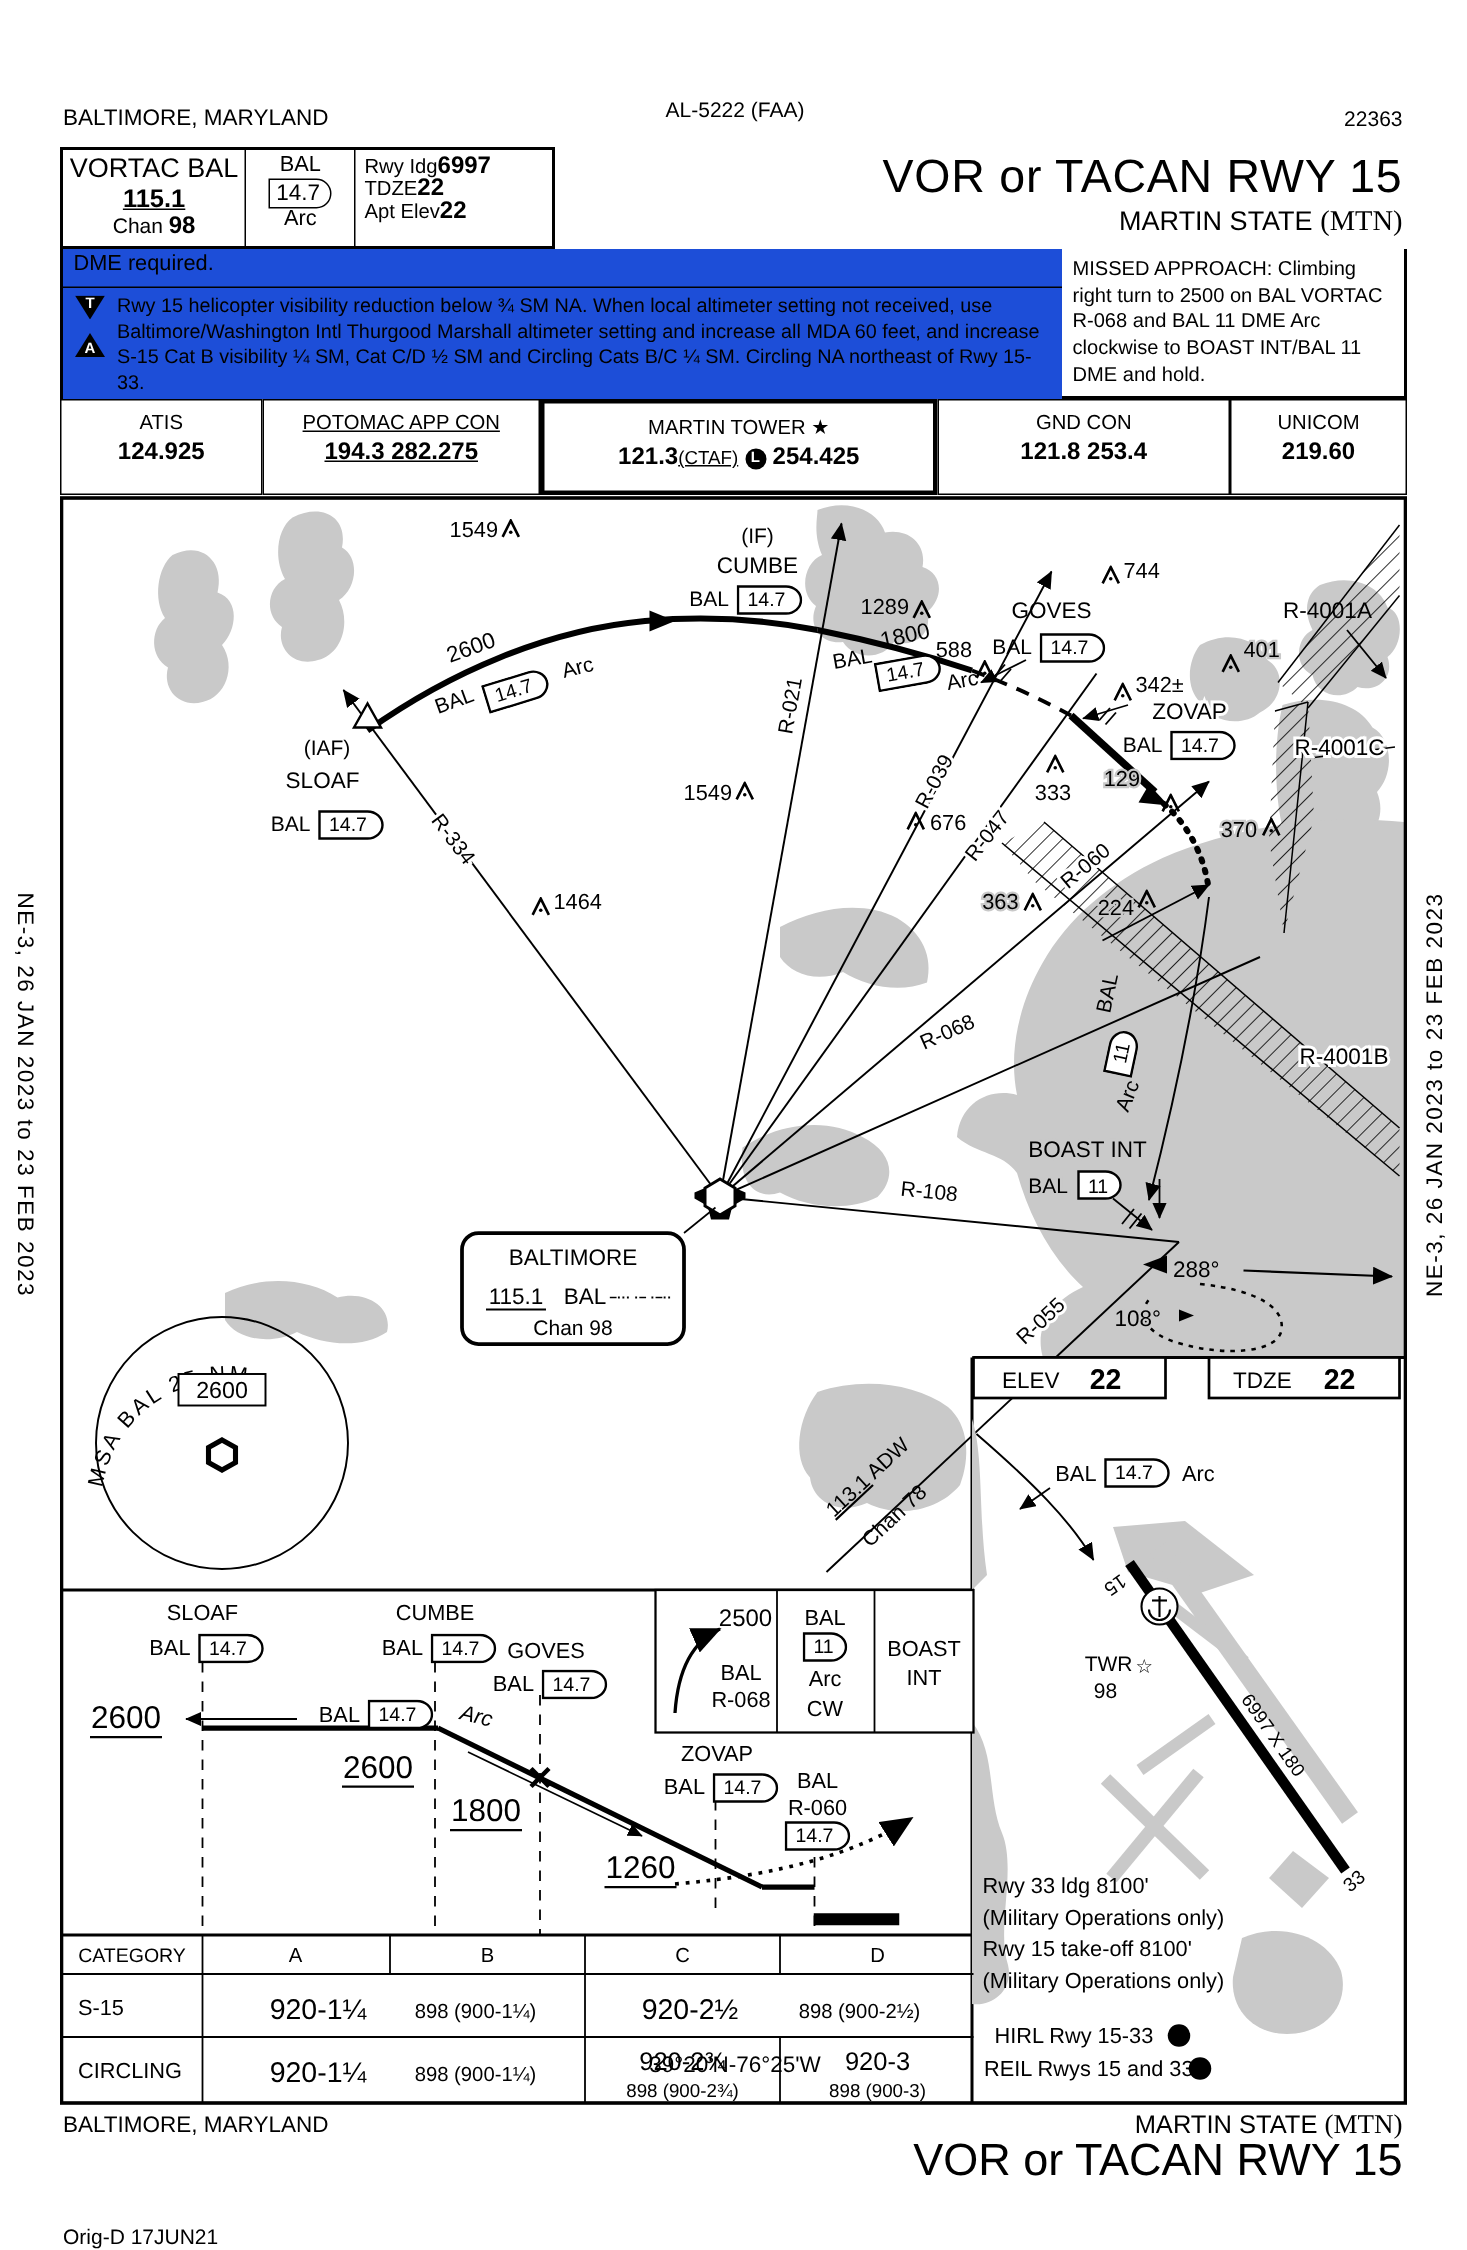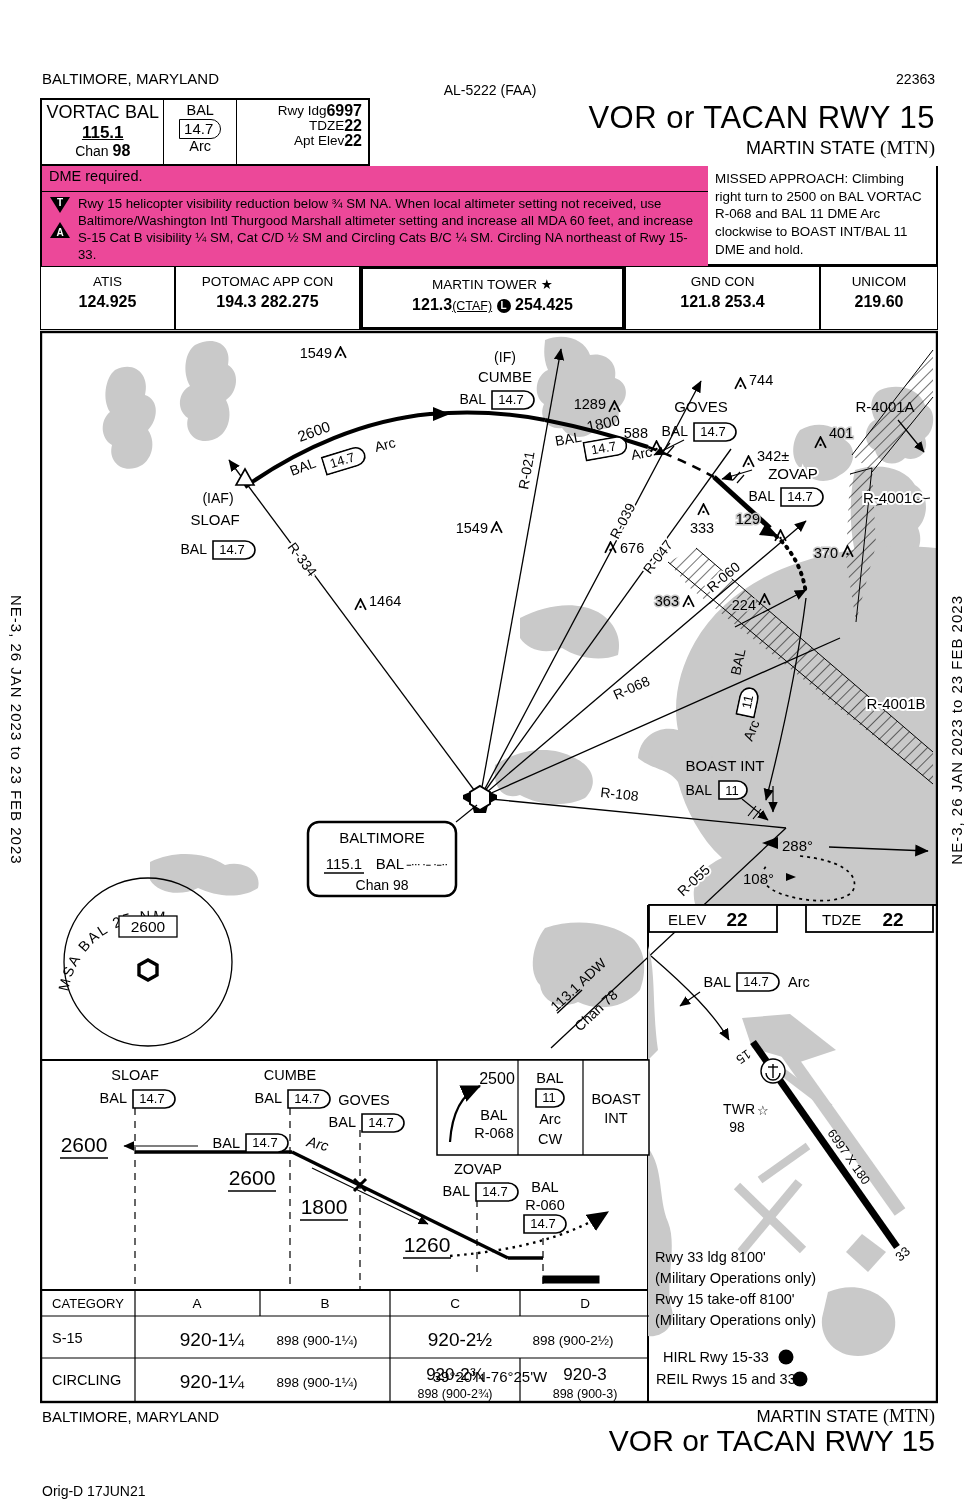--- a/index.html
+++ b/index.html
@@ -8,23 +8,23 @@
   .abs{position:absolute;}
   .vtextL{writing-mode:vertical-rl;font-size:15px;letter-spacing:1px;}
   .vtextR{writing-mode:vertical-rl;transform:rotate(180deg);font-size:15px;letter-spacing:1px;}
   .b{font-weight:bold;}
   .ser{font-family:"Liberation Serif",serif;}
   .dbox{display:inline-block;border:1.6px solid #000;border-radius:0 10px 10px 0;
         padding:0 7px 0 4px;font-size:15px;line-height:18px;}
   .navbox{border:2.2px solid #000;display:flex;background:#fff;}
   .navcol{padding:2px 4px;text-align:center;}
   .navcol+.navcol{border-left:1.6px solid #000;}
-  .nrow{display:flex;justify-content:flex-end;font-size:13.5px;padding:0 2px;}
+  .nrow{display:flex;justify-content:flex-start;font-size:13.5px;padding:0 2px;}
   .nrow .v{font-weight:bold;font-size:16px;line-height:15px;}
-  .notesbox{border:2.2px solid #000;border-top:none;background:#ec4899;}
+  .notesbox{border:2.2px solid #000;border-top:none;background:#1d4ed8;}
   .dmereq{border-bottom:1.6px solid #000;font-size:14.5px;padding:2px 7px;height:21px;}
   .ntext{font-size:13.2px;line-height:1.3;padding:3px 6px 0 4px;}
   .icoT{width:20px;height:16px;background:#000;clip-path:polygon(0 0,100% 0,50% 100%);
         color:#fff;font-size:10px;font-weight:bold;text-align:center;line-height:12px;}
   .icoA{width:20px;height:16px;background:#000;clip-path:polygon(50% 0,0 100%,100% 100%);
         color:#fff;font-size:10px;font-weight:bold;text-align:center;line-height:21px;}
   .missedbox{border:2.2px solid #000;border-top:none;border-left:none;font-size:13.4px;
         line-height:1.32;padding:4px 7px;background:#fff;}
   .commrow{display:flex;}
   .commcell{border:1.5px solid #000;text-align:center;padding-top:7px;box-sizing:border-box;background:#fff;}
@@ -39,21 +39,21 @@
 </style>
 </head>
 <body>
 
 <div class="page">
 
   <div class="abs vtextL" style="left:8px;top:595px;">NE-3,  26 JAN 2023  to  23 FEB 2023</div>
   <div class="abs vtextR" style="left:948px;top:595px;">NE-3,  26 JAN 2023  to  23 FEB 2023</div>
 
   <div class="abs" style="left:42px;top:70px;font-size:15px;">BALTIMORE, MARYLAND</div>
-  <div class="abs" style="left:320px;top:82px;width:340px;text-align:center;font-size:14px;">AL-5222 (FAA)</div>
+  <div class="abs" style="left:320px;top:65px;width:340px;text-align:center;font-size:14px;">AL-5222 (FAA)</div>
   <div class="abs" style="right:43px;top:71px;font-size:14px;">22363</div>
 
   <div class="abs navbox" style="left:40px;top:98px;width:326px;height:64px;">
     <div class="navcol" style="width:118px;">
       <div style="font-size:18px;">VORTAC  BAL</div>
       <div style="font-size:17px;font-weight:bold;text-decoration:underline;line-height:19px;">115.1</div>
       <div style="font-size:14px;"><span>Chan</span>&nbsp;<span class="b" style="font-size:16px;">98</span></div>
     </div>
     <div class="navcol" style="width:66px;">
       <div style="font-size:14.5px;">BAL</div>
@@ -89,21 +89,21 @@
       <div class="ntext">Rwy 15 helicopter visibility reduction below ¾ SM NA.  When local altimeter setting not received, use Baltimore/Washington Intl Thurgood Marshall altimeter setting and increase all MDA 60 feet, and increase S-15 Cat B visibility ¼ SM, Cat C/D ½ SM and Circling Cats B/C ¼ SM. Circling NA northeast of Rwy 15-33.</div>
     </div>
   </div>
   <div class="abs missedbox" style="left:708px;top:166px;width:230px;height:100px;box-sizing:border-box;">MISSED APPROACH: Climbing right turn to 2500 on BAL VORTAC R-068 and BAL 11 DME Arc clockwise to BOAST INT/BAL 11 DME and hold.</div>
 
   <div class="abs commrow" style="left:40px;top:266px;width:898px;height:64px;">
     <div class="commcell" style="width:135px;">
       <div class="cname">ATIS</div>
       <div class="cfreq">124.925</div>
     </div>
-    <div class="commcell" style="width:185px;">
+    <div class="commcell" style="width:185px;text-decoration:underline;">
       <div class="cname">POTOMAC APP CON</div>
       <div class="cfreq">194.3  282.275</div>
     </div>
     <div class="commcell hv" style="width:265px;">
       <div class="cname"><span>MARTIN TOWER</span> <span>★</span></div>
       <div class="cfreq"><span>121.3</span><span style="font-weight:normal;font-size:12.5px;text-decoration:underline;">(CTAF)</span> <span class="lcirc">L</span> <span>254.425</span></div>
     </div>
     <div class="commcell" style="width:195px;">
       <div class="cname">GND CON</div>
       <div class="cfreq">121.8  253.4</div>

